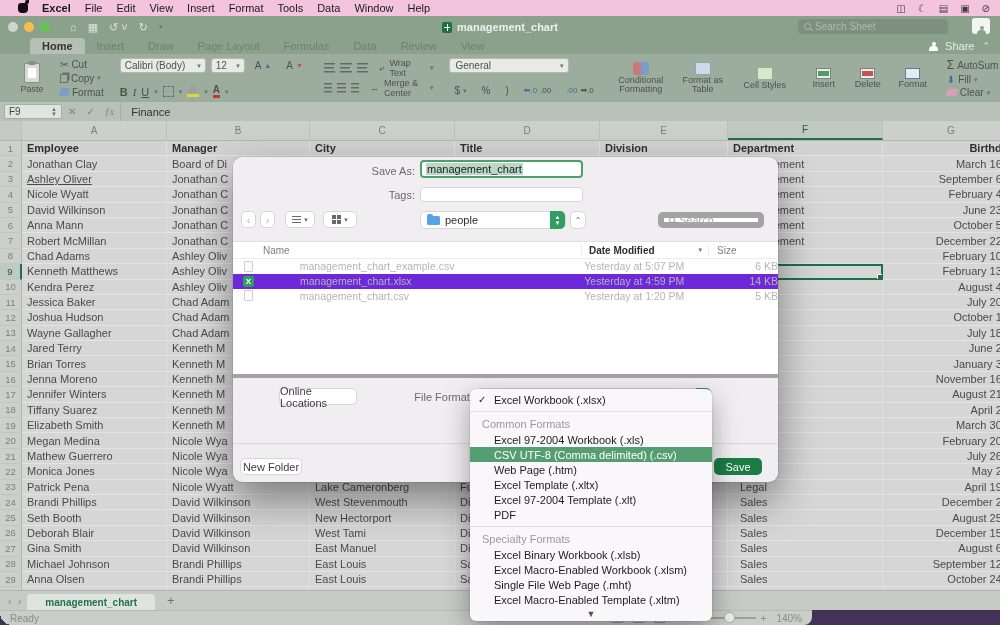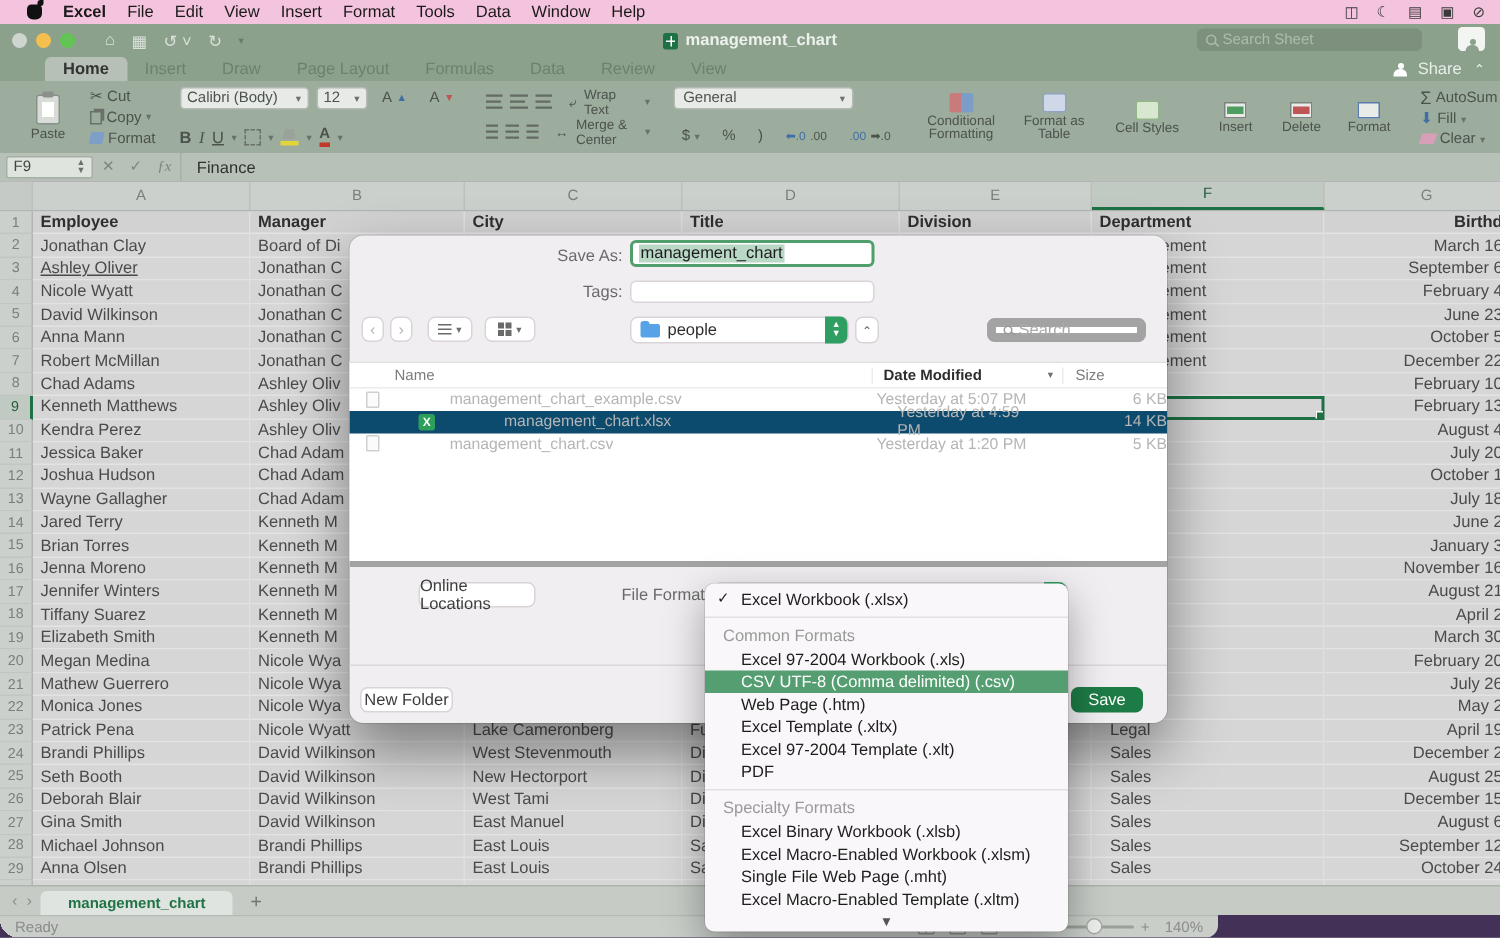--- a/index.html
+++ b/index.html
@@ -137,21 +137,21 @@
   #folder-expand { position:absolute; left:337px; top:54px; width:16px; height:18px; font-size:8px; color:#6a6a6a; }
   #dialog-search { position:absolute; left:425px; top:55px; width:106px; height:16px; background:#fff; border:6px solid #a3a3a3; border-radius:5px; display:flex; align-items:center; gap:4px; padding:0 5px; color:#ababab; }
   .mag2 { width:6px; height:6px; border:1.2px solid #9a9a9a; border-radius:50%; position:relative; flex:0 0 auto; }
   .mag2:after { content:""; position:absolute; width:3px; height:1.2px; background:#9a9a9a; transform:rotate(45deg); right:-2.5px; bottom:-1px; }
   #filelist { position:absolute; left:0; top:84px; width:545px; height:137px; background:#fff; border-top:1px solid #e2dee2; border-bottom:4px solid #a3a3a3; }
   #list-header { height:17px; display:flex; align-items:center; border-bottom:1px solid #ececec; color:#7c7c7c; font-size:10px; }
   #list-header .c-name { padding-left:30px; width:348px; color:#7c7c7c; }
   #list-header .c-date { width:127px; border-left:1px solid #ececec; padding-left:7px; color:#2d2d2d; font-weight:bold; display:flex; align-items:center; justify-content:space-between; padding-right:6px; }
   #list-header .c-size { border-left:1px solid #ececec; padding-left:8px; }
   .frow { height:14.8px; display:flex; align-items:center; font-size:10.5px; color:#b5b5b5;gap:40px; }
-  .frow:nth-child(2) { background:#0c4a6e;padding-left:36px; }
+  .frow:nth-child(2) { background:#6d28d9; }
   .frow .ficon { width:14px; margin:0 6px 0 10px; display:flex; justify-content:center; }
   .pageico { width:9px; height:11px; background:#fbfbfb; border:1px solid #cfcfcf; border-radius:1px; }
   .xlsxico { width:11px; height:11px; background:#2e9e5b; border-radius:2px; position:relative; }
   .xlsxico:before { content:"X"; position:absolute; left:0; right:0; top:0; bottom:0; color:#fff; font-size:8px; font-weight:bold; text-align:center; line-height:11px; }
   .frow .fname { width:318px; white-space:nowrap; overflow:hidden; }
   .frow .fdate { width:140px; }
   .frow .fsize { width:60px; text-align:right; }
   #online-btn { position:absolute; left:46px; top:231px; width:78px; } 
   #fileformat-label-wrap { position:absolute; left:170px; top:231px; width:70px; justify-content:flex-end; height:17px; align-items:center; display:flex; }
   #format-select { position:absolute; left:243px; top:231px; width:236px; height:17px; background:#fff; border:1px solid #d9d4d9; border-radius:5px; display:flex; align-items:center; padding-left:7px; }

